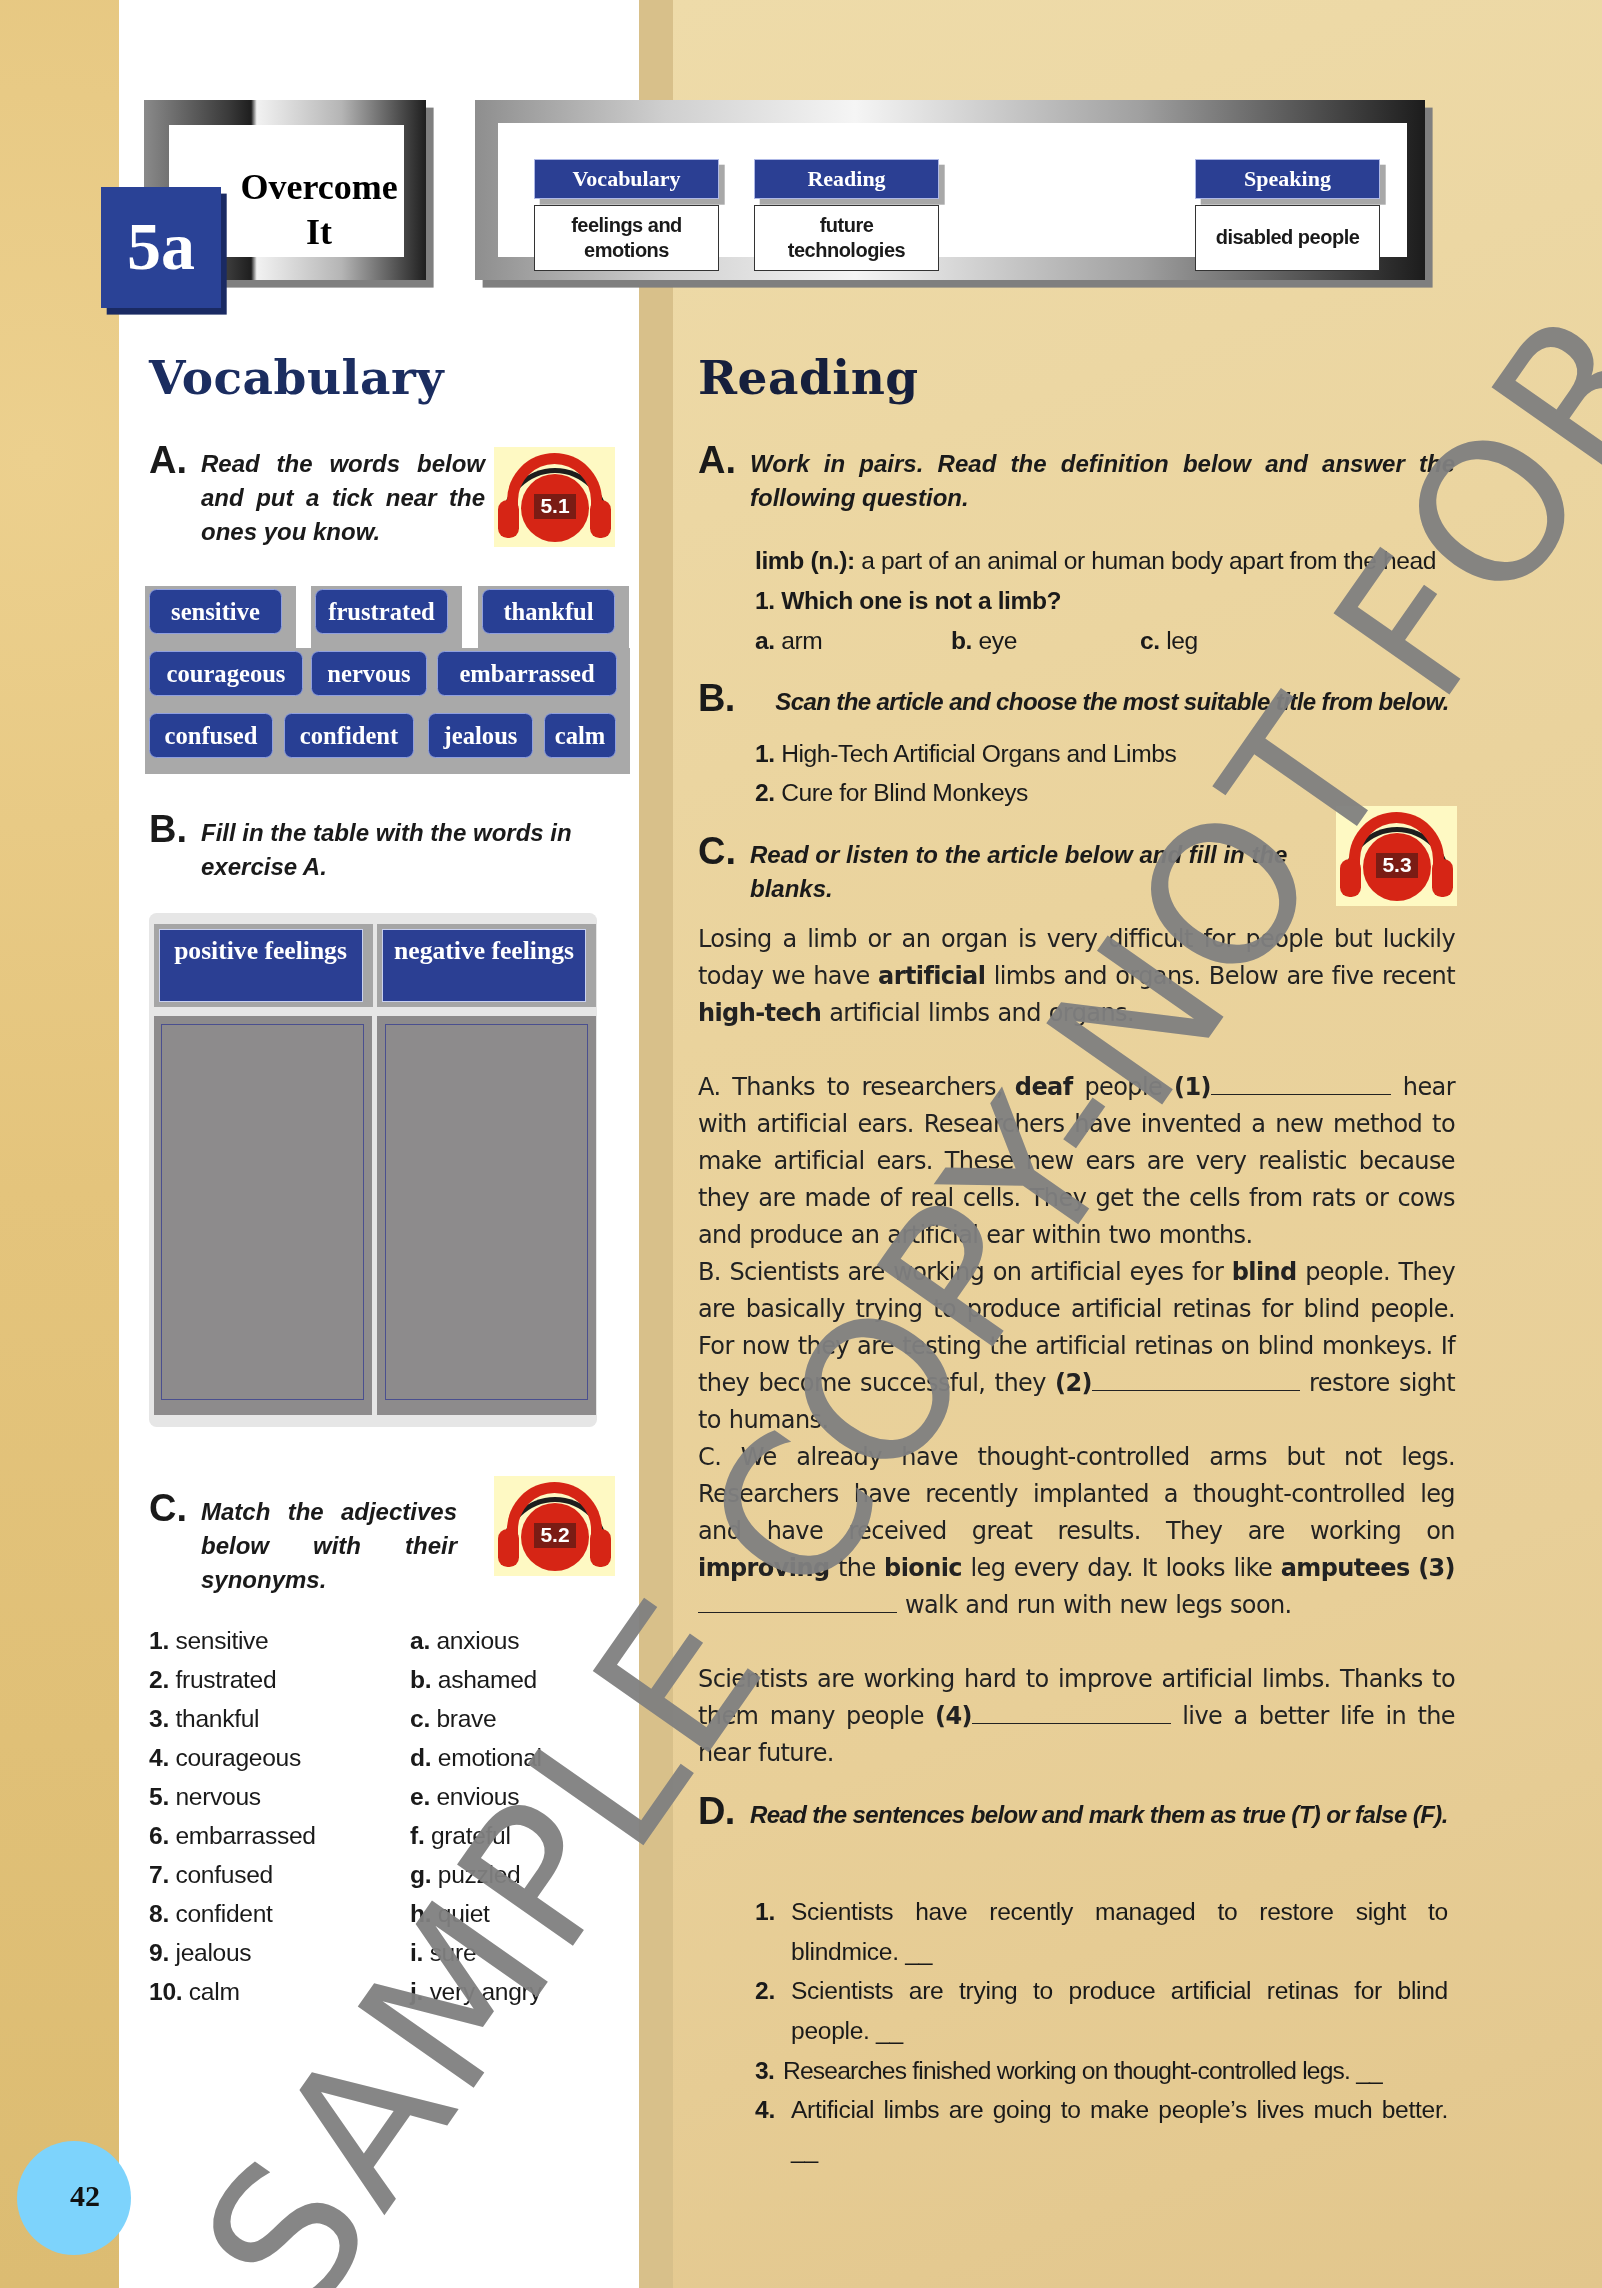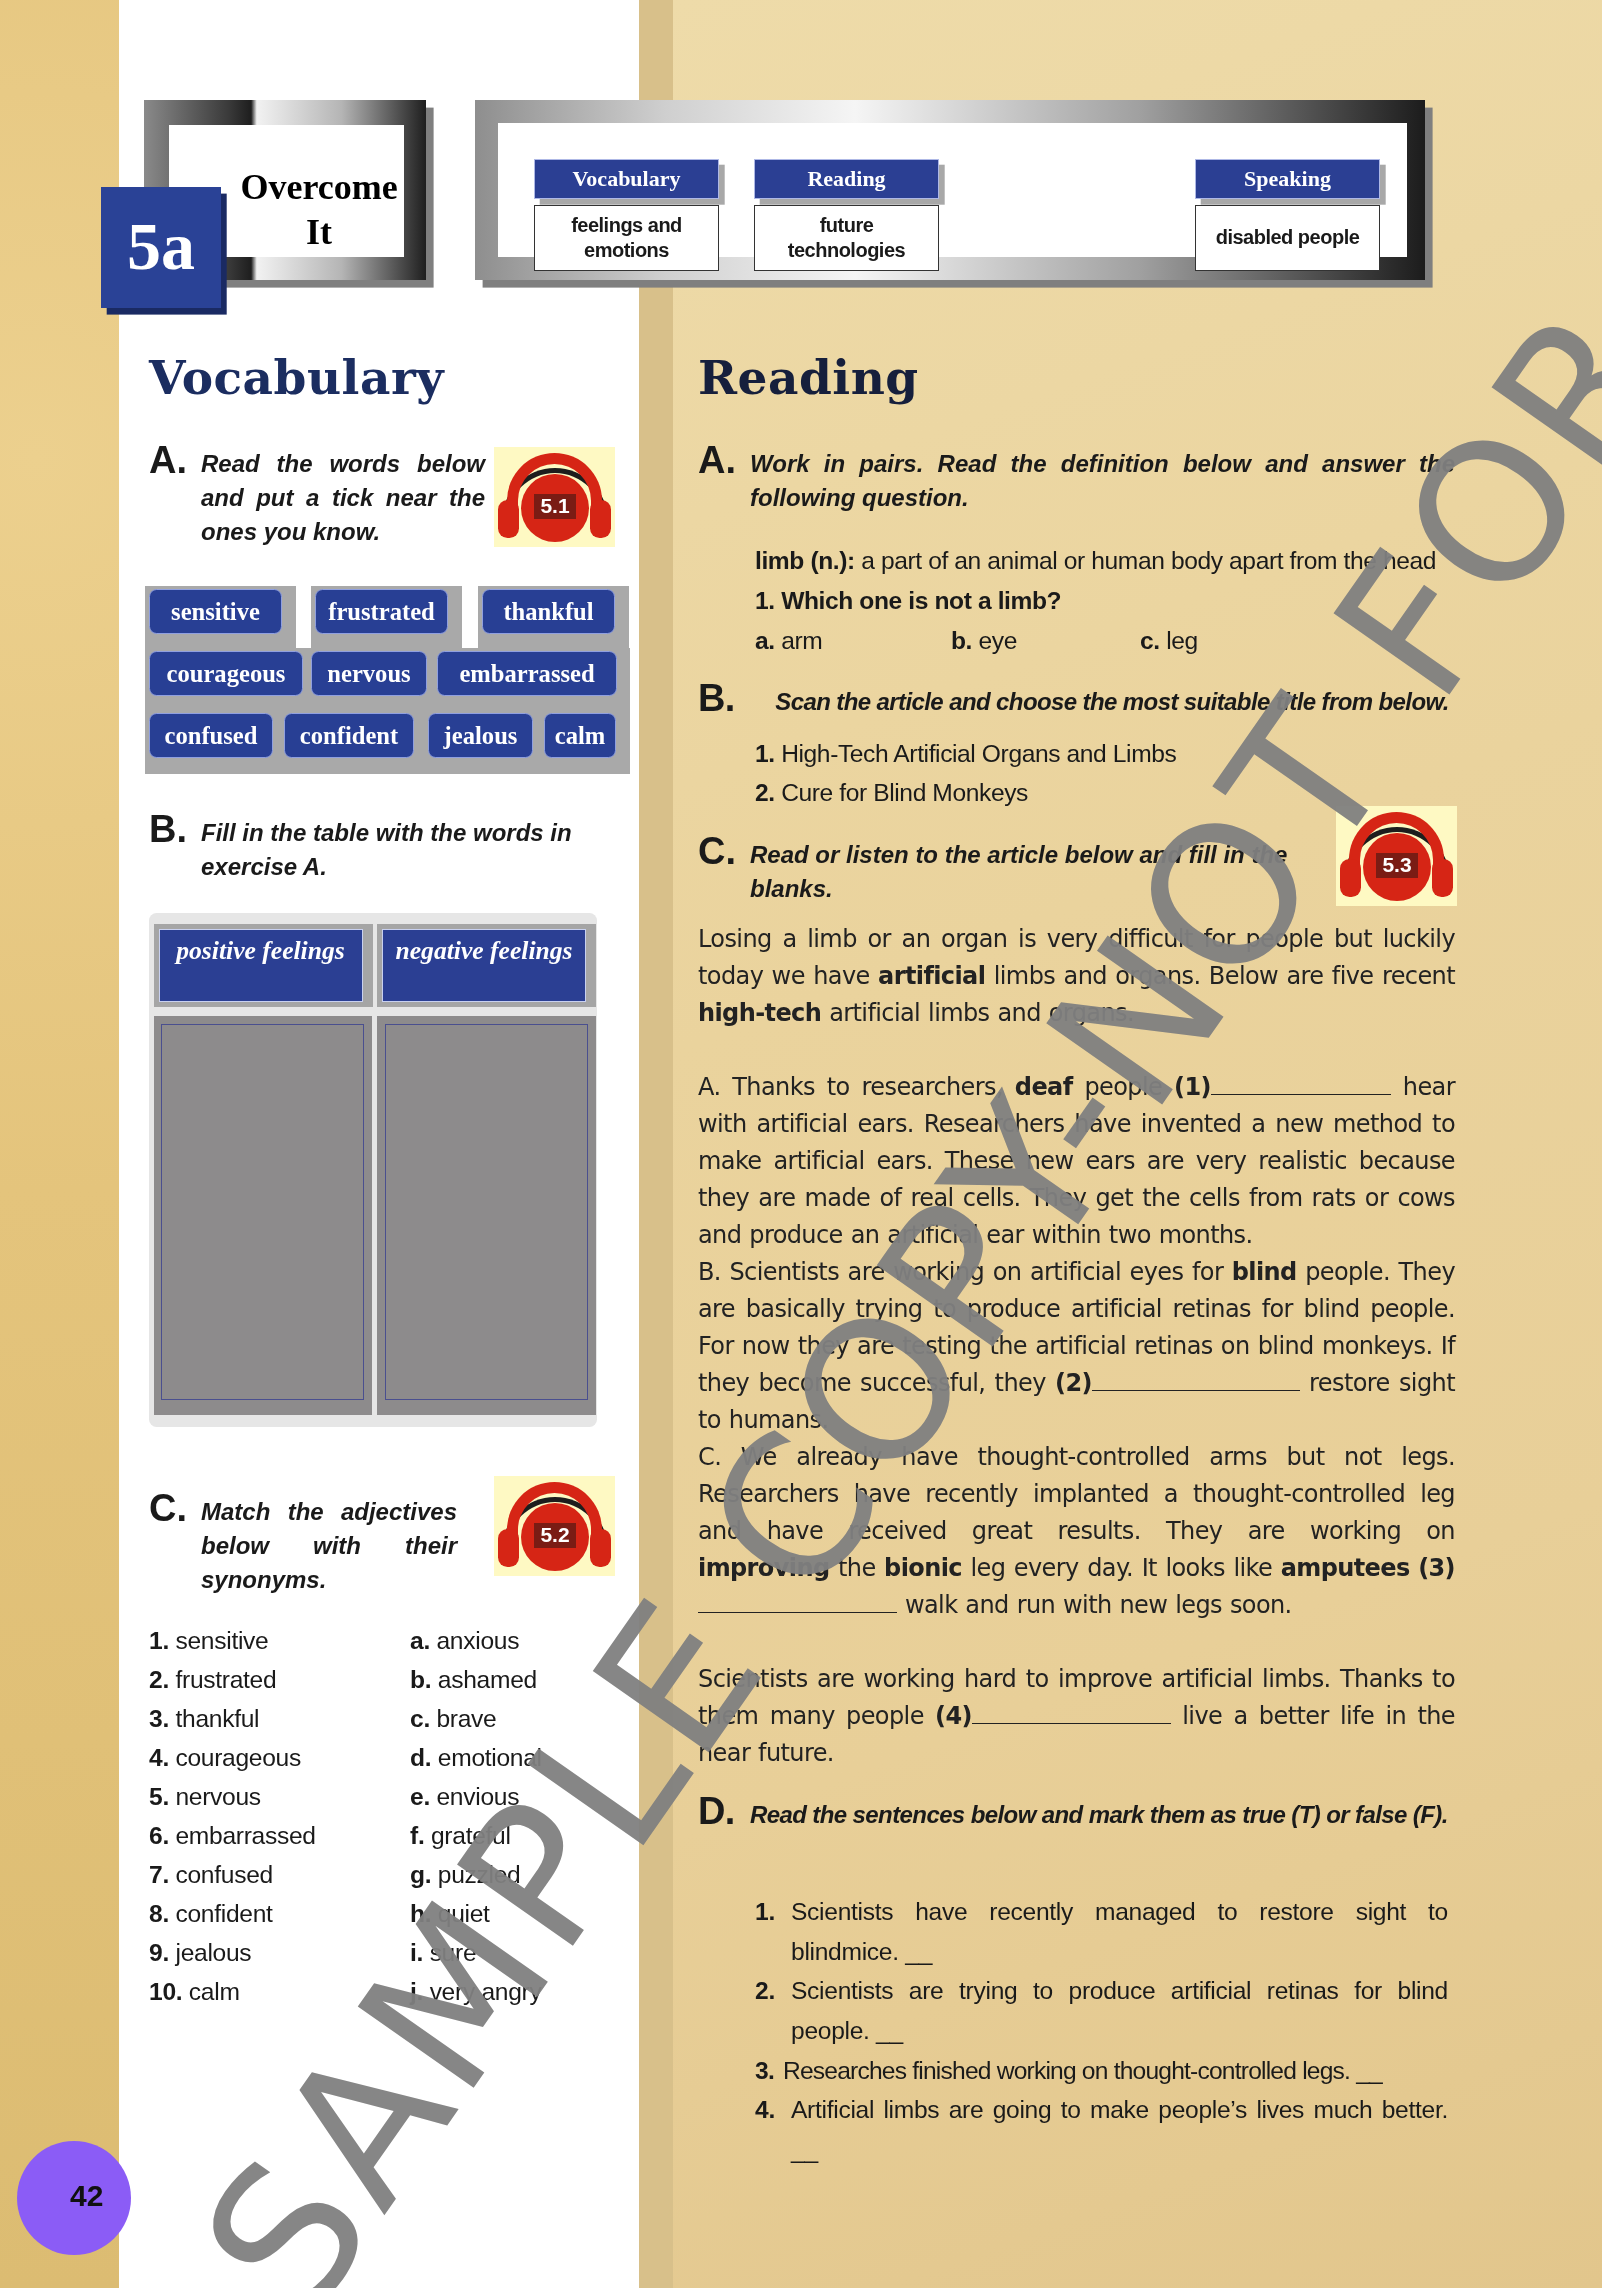--- a/index.html
+++ b/index.html
@@ -52,41 +52,41 @@
 
   
   .tile-bg { position:absolute; background:#a9a9a9; }
   .tile { position:absolute; height:45px; background:#283f94; border:1.9px solid #8f9fe0; border-radius:7.6px;
     color:#fff; font-family:"Liberation Serif", serif; font-weight:bold; font-size:24.6px; line-height:44px; text-align:center; box-sizing:border-box; }
 
   
   #table-wrap { left:149px; top:913px; width:448px; height:514px; background:#e6e6e6; border-radius:7.6px; }
   .th-bg { position:absolute; top:11.4px; height:83px; background:#a5a5a5; }
   .th { position:absolute; top:16px; height:73px; background:#2b3f93; border:1.9px solid #c8d0f0; box-sizing:border-box;
-    color:#fff; font-family:"Liberation Serif", serif; font-weight:bold; font-size:25.6px; line-height:30px; text-align:center; padding-top:5.7px;font-style:italic; }
+    color:#fff; font-family:"Liberation Serif", serif; font-weight:bold; font-size:25.6px; line-height:30px; text-align:center; padding-top:5.7px; }
   .td { position:absolute; top:103px; height:399px; background:#8d8b8c; }
   .td-inner { position:absolute; top:7.6px; left:7.6px; right:7.6px; bottom:15px; border:1.4px solid #4a4f8f; }
 
   
   .match { position:absolute; font-size:24.6px; line-height:39px; letter-spacing:-0.3px; }
   .match b { font-weight:bold; }
 
   
   .r-norm { position:absolute; font-size:24.6px; line-height:39px; letter-spacing:-0.4px; }
   .article { position:absolute; left:698px; width:757px; font-family:"DejaVu Sans", sans-serif; font-size:24px; line-height:37px; color:#222; text-align:justify; letter-spacing:-0.6px; word-spacing:0.9px; }
   .article p { margin:0; }
   .article b { font-weight:bold; }
   .blank { display:inline-block; border-bottom:1.9px solid #222; height:21px; vertical-align:baseline; }
 
   .tf-item { position:absolute; left:755px; width:693px; font-size:24.6px; line-height:40px; text-align:justify; letter-spacing:-0.3px; }
   .tf-item .n { position:absolute; left:0; font-weight:bold; }
   .tf-item .t { display:block; margin-left:36px; }
 
   
-  #page-circle { left:17px; top:2141px; width:114px; height:114px; border-radius:50%; background:#8b5cf6; }
+  #page-circle { left:17px; top:2141px; width:114px; height:114px; border-radius:50%; background:#7dd3fc;font-family:Liberation Serif, serif; }
   #page-num { position:absolute; left:53px; top:38px; font-weight:bold; font-size:30px; color:#111; }
 
   
   #watermark { left:-312px; top:1107px; width:2650px; text-align:center; transform:rotate(-55deg); transform-origin:50% 50%;
     font-family:"DejaVu Sans", sans-serif; font-size:194px; color:#808080; opacity:0.95; white-space:nowrap; line-height:189px; letter-spacing:5.7px; pointer-events:none; }
 </style>
 </head>
 <body>
 
 <div id="tan-left" class="abs"></div>

